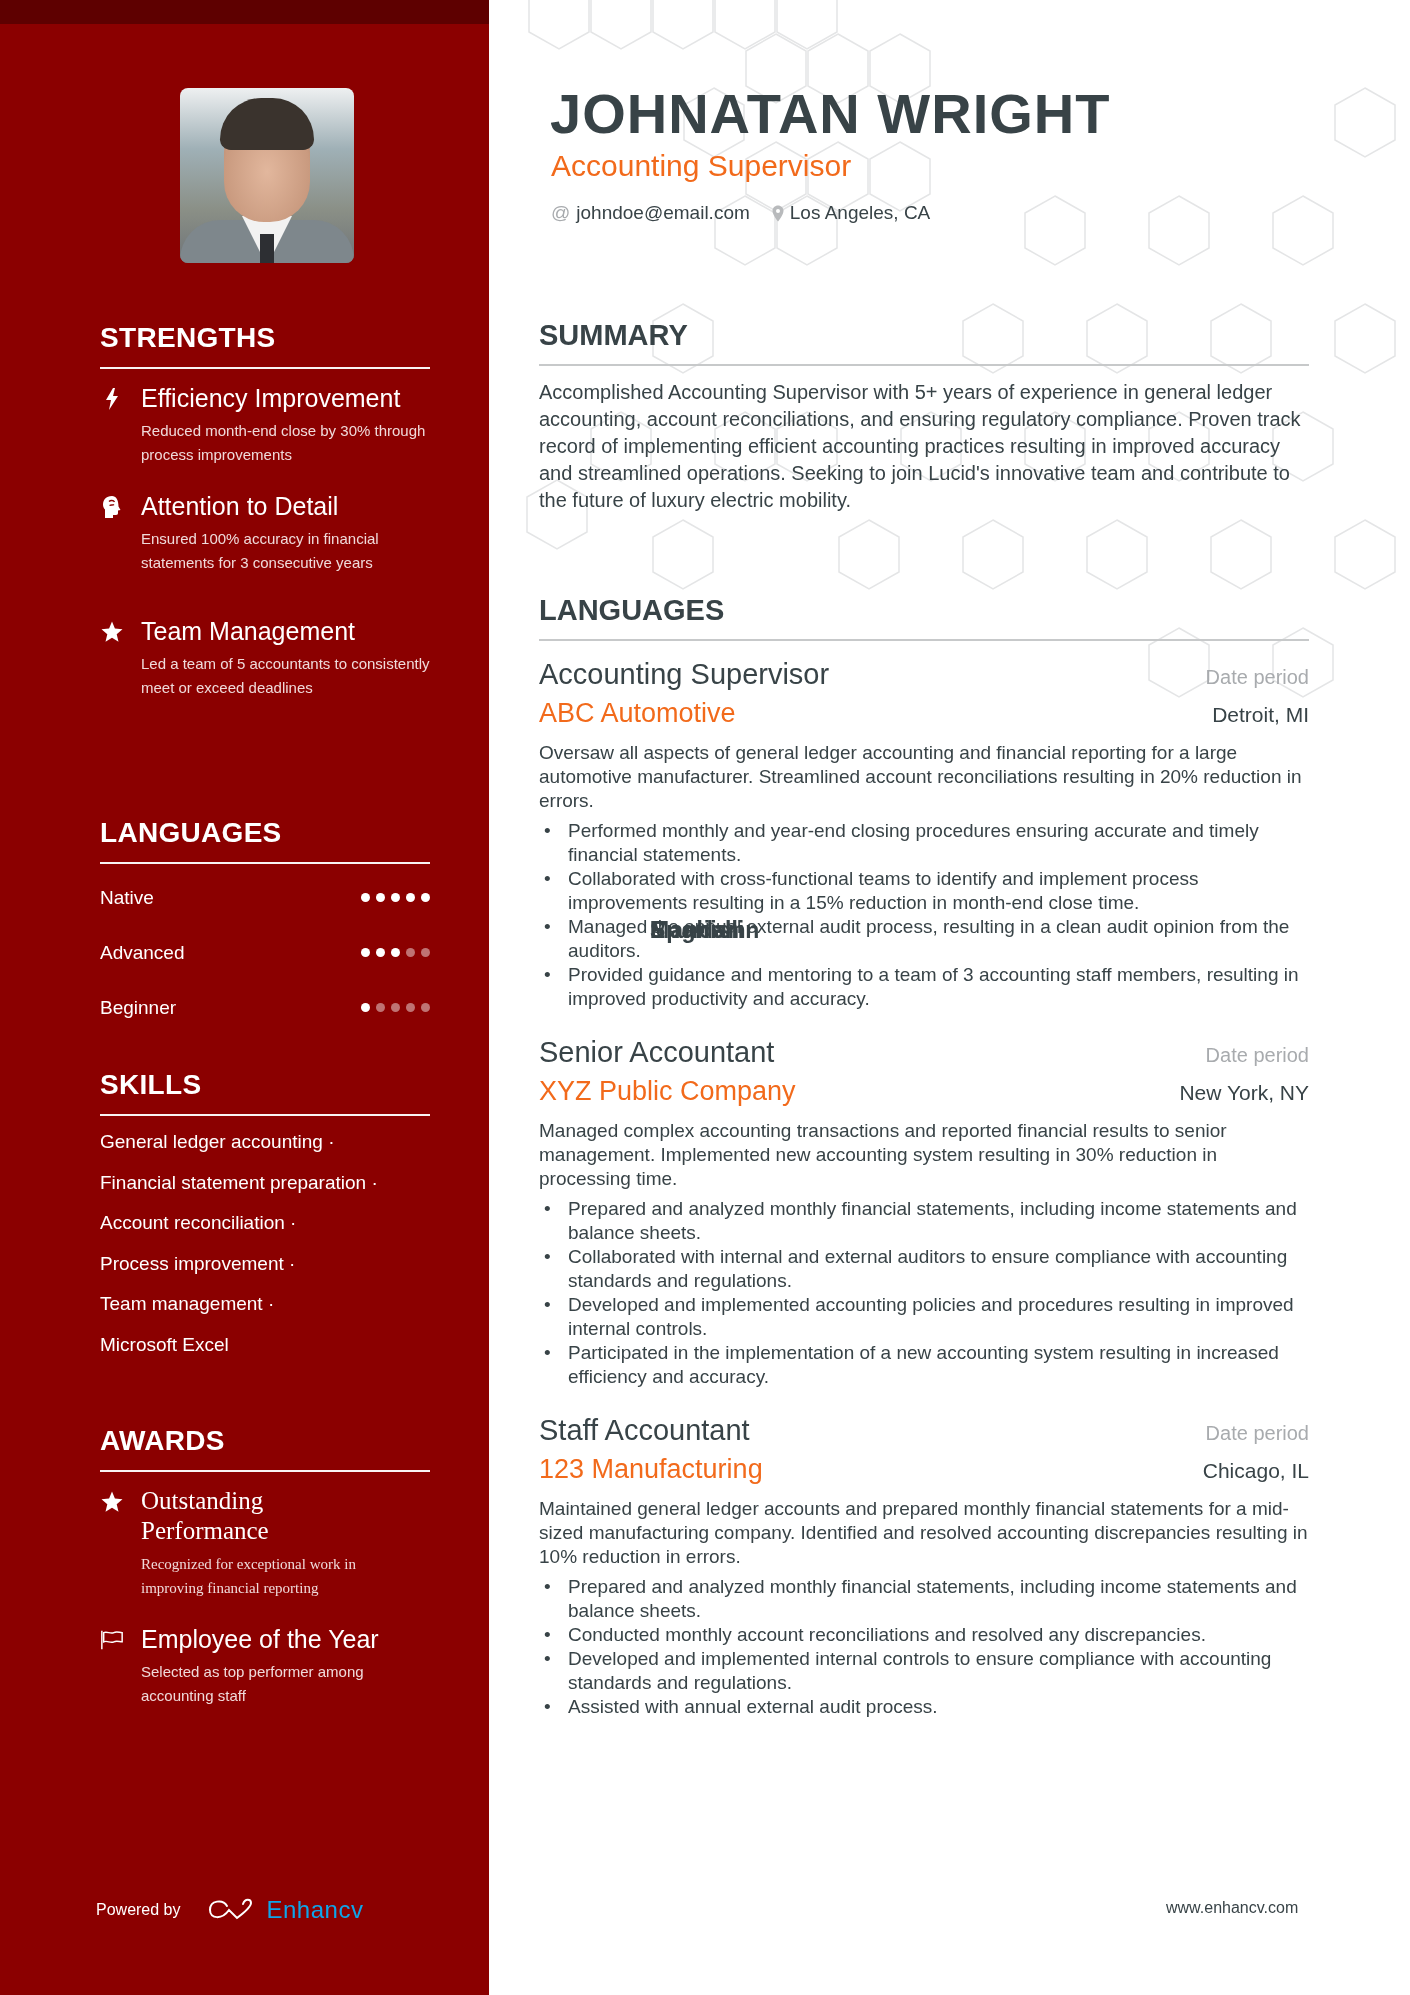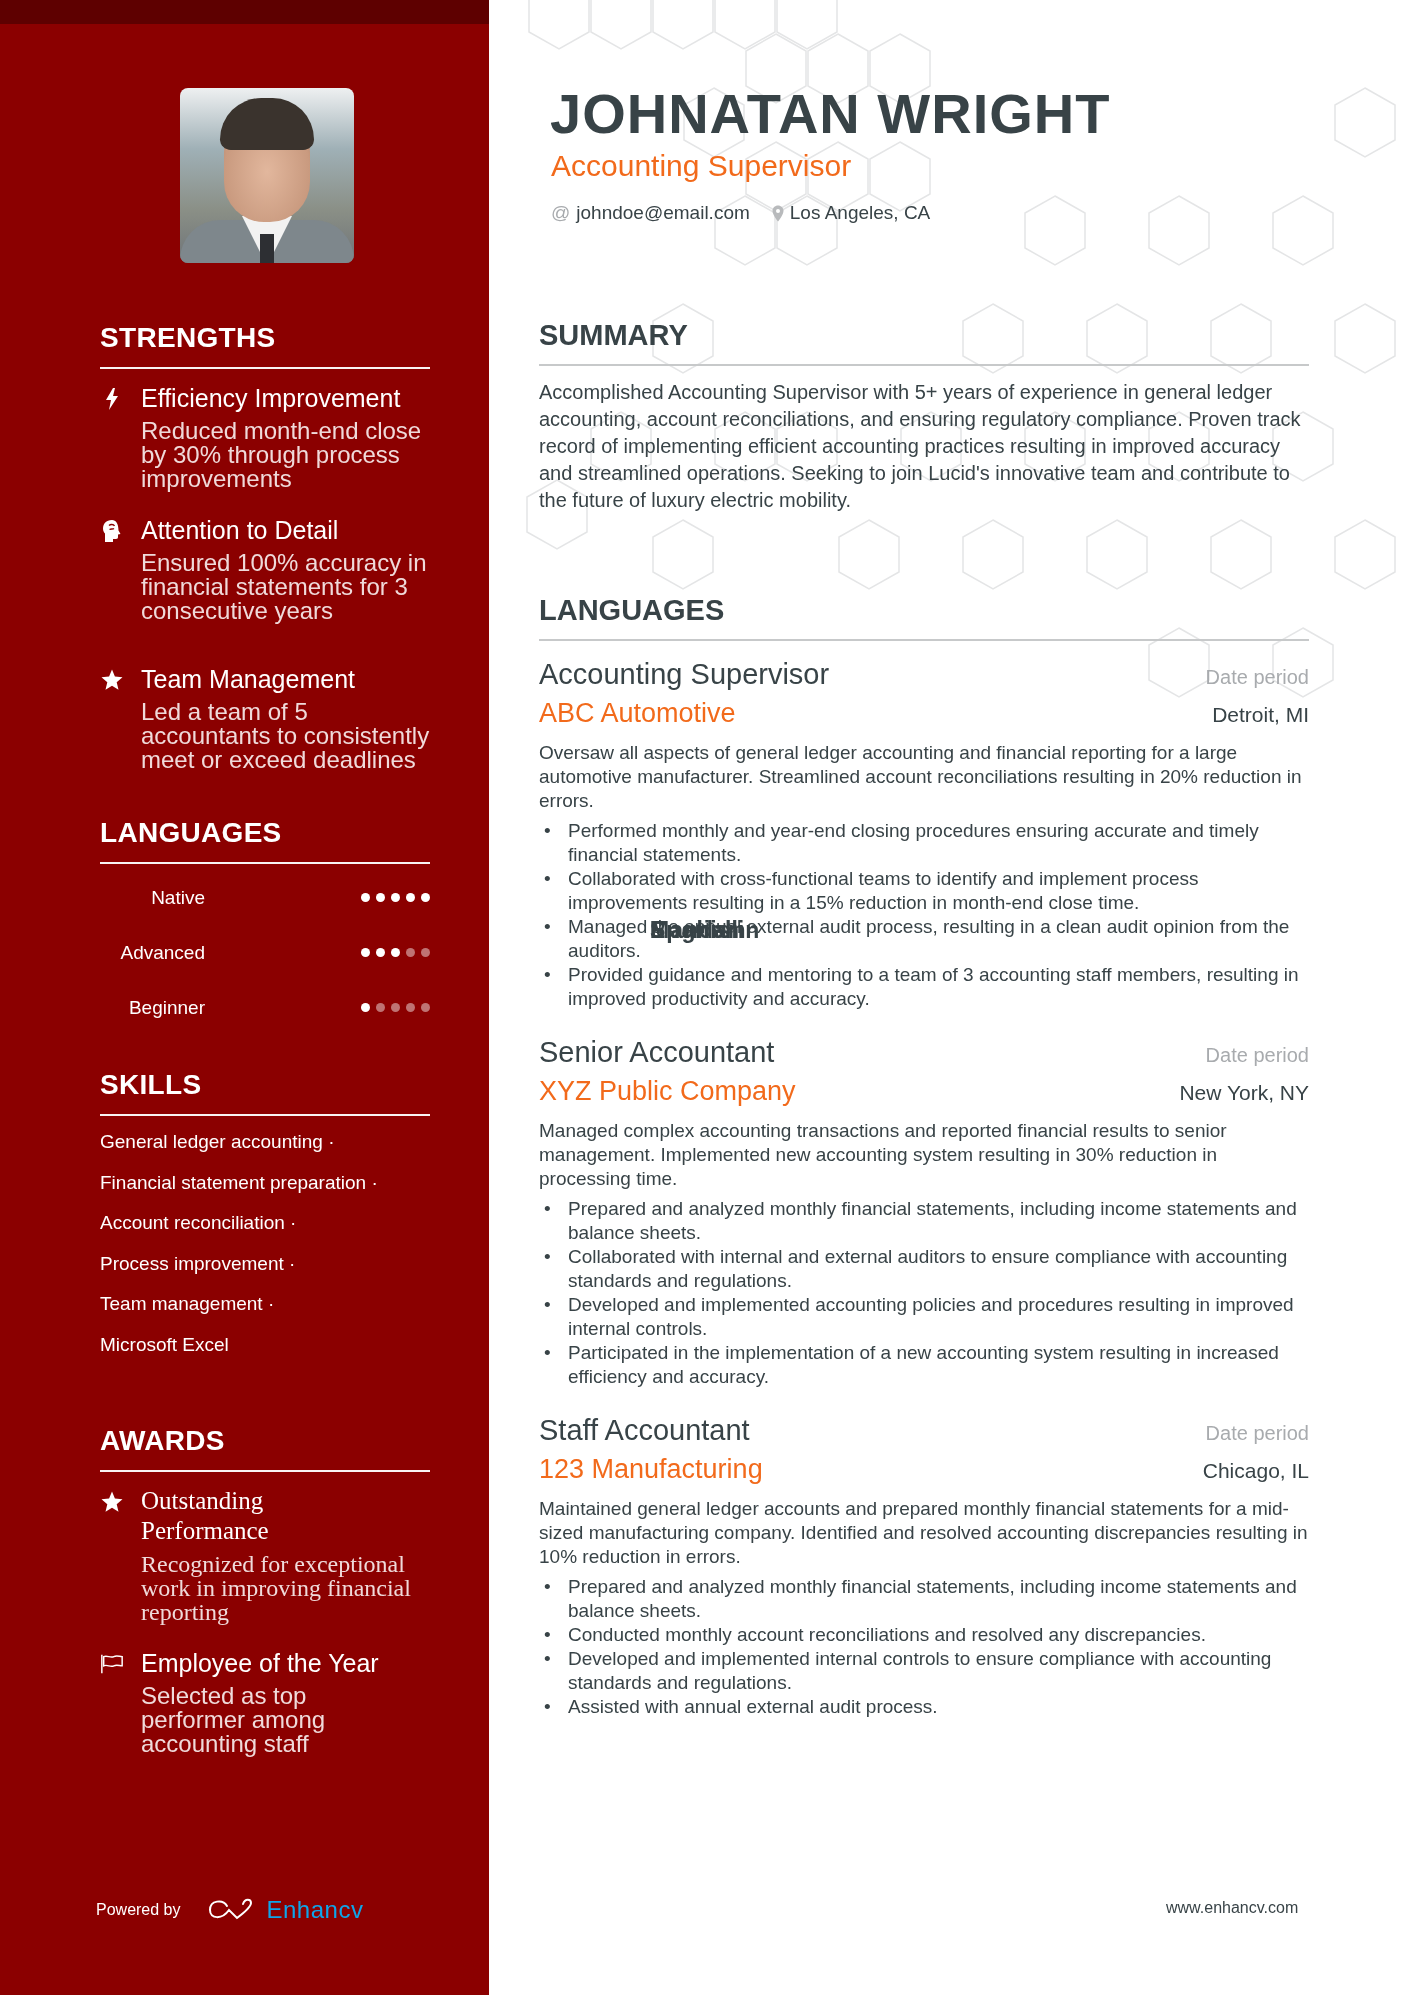--- a/index.html
+++ b/index.html
@@ -16,25 +16,25 @@
   .photo .shirt { position: absolute; left: 62px; top: 128px; width: 50px; height: 50px; background: #f2f2f2; clip-path: polygon(0 0,100% 0,50% 100%); }
   .photo .tie { position: absolute; left: 80px; top: 146px; width: 14px; height: 40px; background: #2d2f33; }
 
   .s-section { position: absolute; left: 100px; width: 330px; }
   .s-heading { font-size: 28px; letter-spacing: 0.3px; line-height: 34px; color: #ffffff; }
   .s-rule { height: 2px; background: #ffffff; margin-top: 12px; opacity: 0.95; }
 
   .s-item { position: relative; padding-left: 41px; margin-top: 16px; }
   .s-item .icon { position: absolute; left: 0; top: 4px; width: 24px; height: 24px; display: flex; align-items: center; justify-content: center; }
   .s-item .title { font-size: 25px; line-height: 30px; color: #ffffff; }
-  .s-item .desc { font-size: 24px; line-height: 24px; color: #f0dada; margin-top: 6px; }
+  .s-item .desc { font-size: 15px; line-height: 24px; color: #f0dada; margin-top: 6px; }
 
   .lang-row { display: flex; align-items: center; height: 55px; }
   .lang-row .name { font-size: 23px; width: 140px; }
-  .lang-row .level { font-size: 19px; width: 105px; text-align: right; }
+  .lang-row .level { font-size: 19px; width: 105px; text-align: left; }
   .lang-row .dots { margin-left: auto; display: flex; gap: 6px; }
   .dot { width: 9px; height: 9px; border-radius: 50%; background: #ffffff; }
   .dot.off { background: rgba(255,255,255,0.45); }
 
   .skill { font-size: 19px; line-height: 24px; height: 40.5px; display: flex; align-items: center; color: #ffffff; }
 
   .footer-left { position: absolute; left: 96px; top: 1896px; display: flex; align-items: center; gap: 26px; }
   .footer-left .powered { font-size: 16px; color: #ffffff; }
   .footer-left .brand { display: flex; align-items: center; gap: 12px; font-size: 24px; color: #0ea5e9; letter-spacing: 0.5px; }
 

